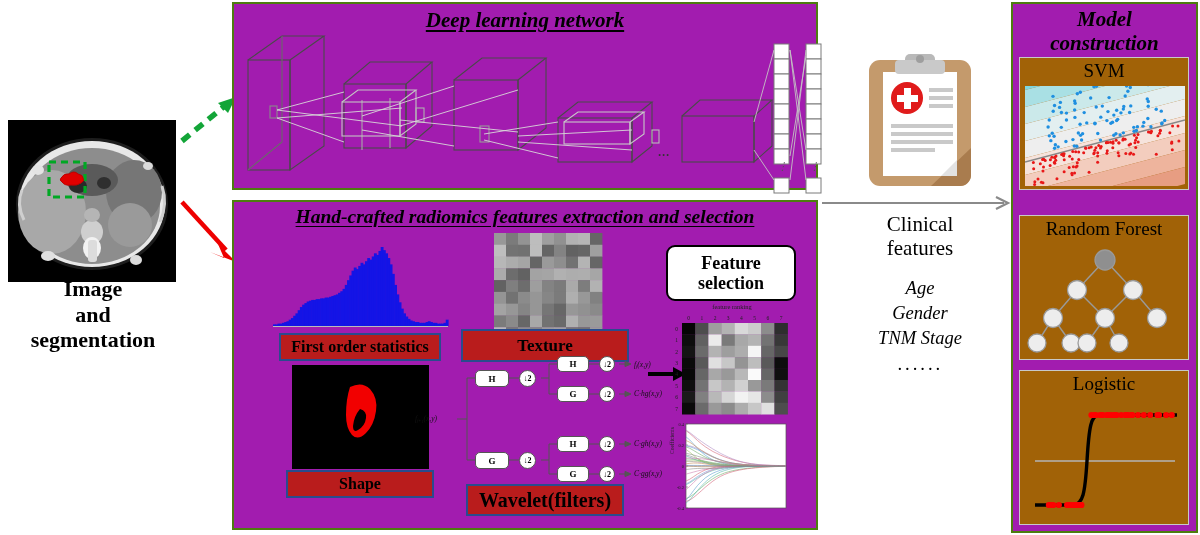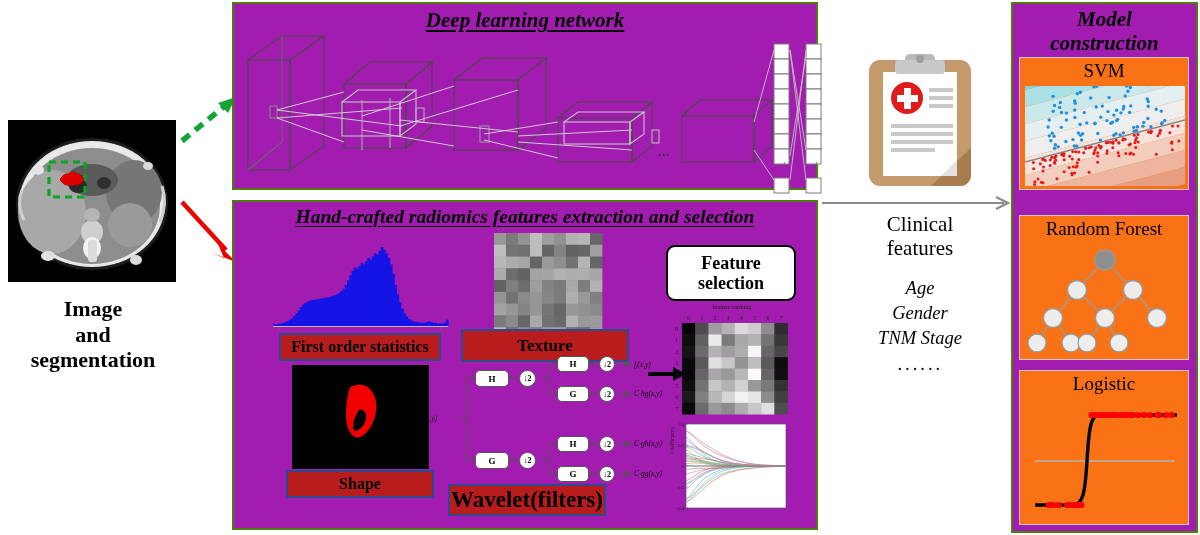--- a/index.html
+++ b/index.html
@@ -7,21 +7,21 @@
        font-family:"Liberation Serif",serif;color:#000;}
   .abs{position:absolute;}
   .panel{position:absolute;border:2px solid #4d7c0f;background:#a21caf;box-sizing:border-box;font-style:italic;}
   .ttl{font-weight:bold;text-align:center;}
   .und{text-decoration:underline;text-underline-offset:3px;}
   .lblbox{position:absolute;border:2px solid #2a4b8d;background:#b91c1c;box-sizing:border-box;
           display:flex;align-items:center;justify-content:center;font-weight:bold;}
   .roundbox{position:absolute;border:2.5px solid #000;border-radius:9px;background:#fff;
             box-sizing:border-box;display:flex;flex-direction:column;align-items:center;
             justify-content:center;font-weight:bold;line-height:1.12;}
-  .mcard{position:absolute;border:1px solid #c8c8c8;background:#f97316;box-sizing:border-box;}
+  .mcard{position:absolute;border:1px solid #c8c8c8;background:#a16207;box-sizing:border-box;}
   .mcard .cap{text-align:center;font-size:19px;padding-top:2px;}
   .wbox{position:absolute;border:1px solid #555;border-radius:5px;background:#fff;
         box-sizing:border-box;display:flex;align-items:center;justify-content:center;
         font-weight:bold;font-size:9px;}
   .wcirc{position:absolute;border:1px solid #555;border-radius:50%;background:#fff;
          box-sizing:border-box;display:flex;align-items:center;justify-content:center;
          font-weight:bold;font-size:8px;}
   .wlbl{position:absolute;font-style:italic;font-size:7.5px;white-space:nowrap;color:#111;}
   svg{display:block;overflow:visible;}
   .ctr{text-align:center;}
@@ -50,21 +50,21 @@
       <ellipse cx="140" cy="46" rx="5" ry="4" fill="#dadada"></ellipse>
       <ellipse cx="40" cy="136" rx="7" ry="5" fill="#e0e0e0"></ellipse>
       <ellipse cx="128" cy="140" rx="6" ry="5" fill="#dcdcdc"></ellipse>
       <path d="M14 70 Q8 84 16 100" stroke="#cfcfcf" stroke-width="3" fill="none"></path>
       <path d="M154 66 Q160 84 152 102" stroke="#cfcfcf" stroke-width="3" fill="none"></path>
     </g>
     <rect x="41" y="42" width="36" height="35" fill="none" stroke="#00a824" stroke-width="3.2" stroke-dasharray="7 5"></rect>
     <path d="M53 58 q3-5 8-4 q5-4 9 0 q5 1 5 4 q2 3 -2 5 q-4 3 -10 2 q-6 1 -9 -3 q-3 -2 -1 -4 z" fill="#e00000" stroke="#c00000" stroke-width="1"></path>
   </svg>
 </div>
-<div class="abs ctr" style="left:0px;top:296px;width:186px;font-size:22px;font-weight:bold;line-height:1.16;">
+<div class="abs ctr" style="left:0px;top:276px;width:186px;font-size:22px;font-weight:bold;line-height:1.16;">
   <div>Image</div>
   <div>and</div>
   <div>segmentation</div>
 </div>
 
 <div class="abs" style="left:180px;top:95px;width:60px;height:50px;">
   <svg width="60" height="50" viewBox="0 0 60 50">
     <line x1="2" y1="46" x2="46" y2="10" stroke="#13a538" stroke-width="5.5" stroke-dasharray="10 7"></line>
     <polygon points="56,2 38,8 48,18" fill="#13a538"></polygon>
   </svg>
@@ -381,21 +381,21 @@
   <div class="wbox" style="left:120px;top:108px;width:32px;height:16px;">G</div>
   <div class="wcirc" style="left:162px;top:-2px;width:16px;height:16px;">↓2</div>
   <div class="wcirc" style="left:162px;top:28px;width:16px;height:16px;">↓2</div>
   <div class="wcirc" style="left:162px;top:78px;width:16px;height:16px;">↓2</div>
   <div class="wcirc" style="left:162px;top:108px;width:16px;height:16px;">↓2</div>
   <div class="wlbl" style="left:197px;top:1px;">fⱼ(x,y)</div>
   <div class="wlbl" style="left:197px;top:31px;">C·hg(x,y)</div>
   <div class="wlbl" style="left:197px;top:81px;">C·gh(x,y)</div>
   <div class="wlbl" style="left:197px;top:111px;">C·gg(x,y)</div>
 </div>
-<div class="lblbox" style="left:448px;top:484px;width:158px;height:32px;font-size:23px;">Wavelet(filters)</div>
+<div class="lblbox" style="left:466px;top:484px;width:158px;height:32px;font-size:20px;">Wavelet(filters)</div>
 
 <div class="abs" style="left:648px;top:366px;width:40px;height:16px;">
   <svg width="40" height="16" viewBox="0 0 40 16">
     <line x1="0" y1="8" x2="27" y2="8" stroke="#000" stroke-width="4"></line>
     <polygon points="38,8 25,1 25,15" fill="#000"></polygon>
   </svg>
 </div>
 
 <div class="roundbox" style="left:666px;top:245px;width:130px;height:56px;font-size:18px;">
   <div>Feature</div>

